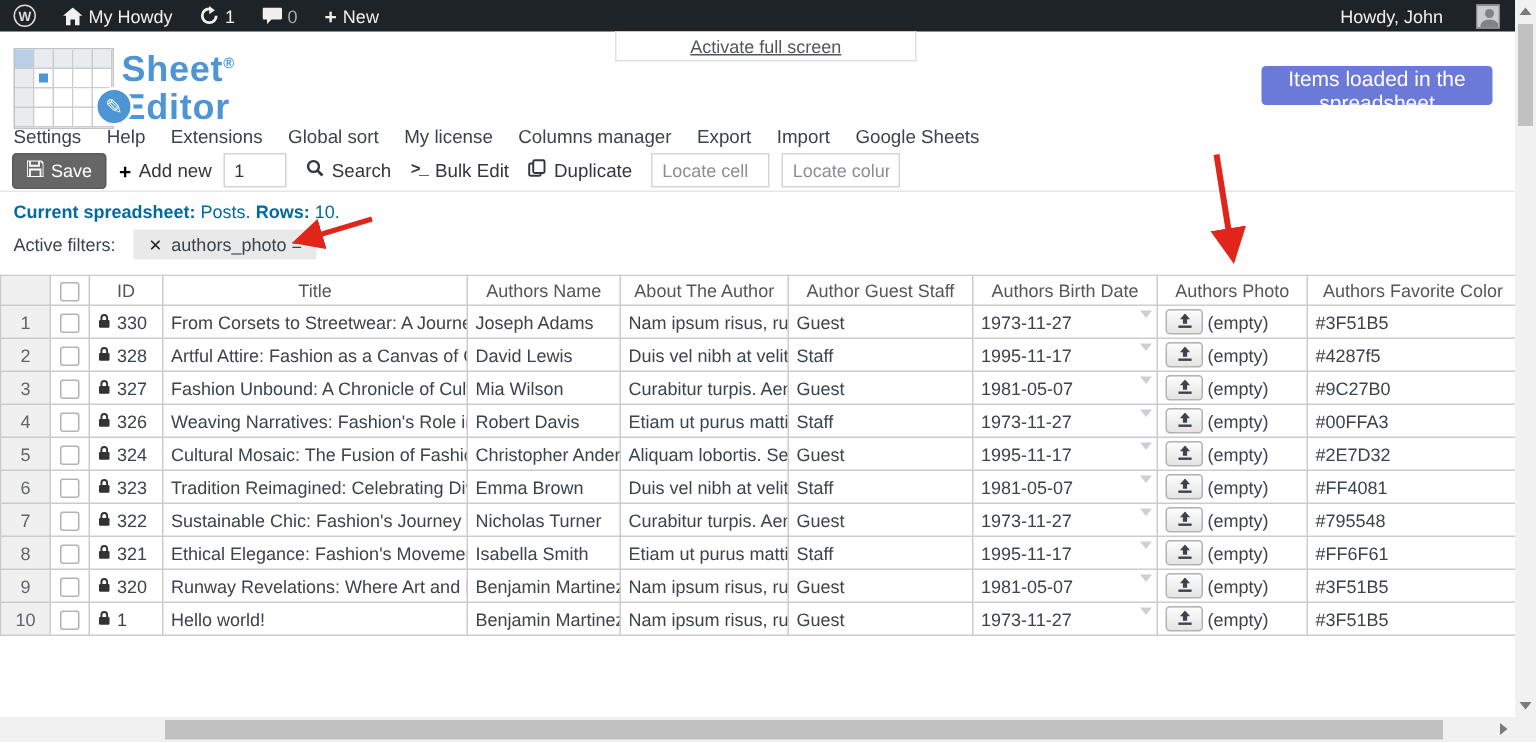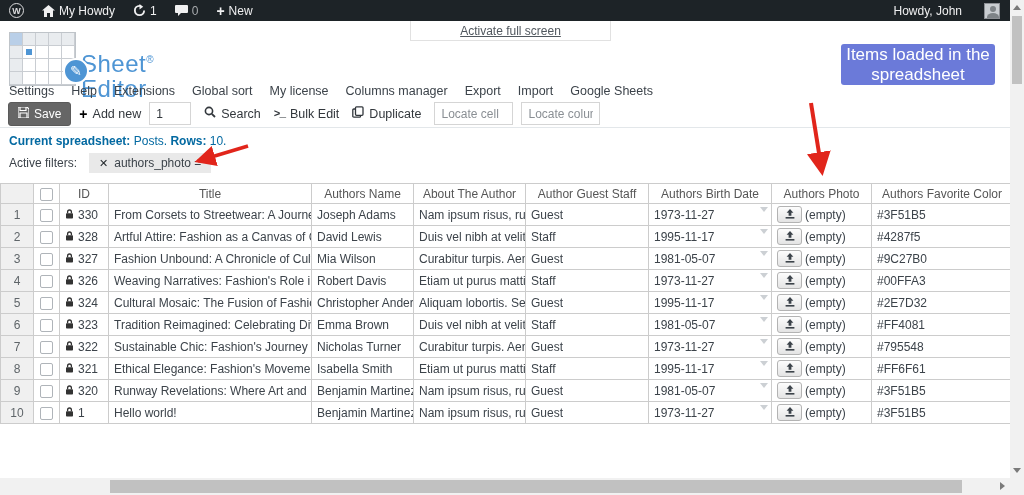--- a/index.html
+++ b/index.html
@@ -30,30 +30,30 @@
   
   .logo { position:absolute; left:9px; top:30px; width:190px; height:58px; }
   .logo-grid { position:absolute; left:0; top:2px; display:grid;
     grid-template-columns:repeat(5,13px); grid-template-rows:repeat(4,13px);
     border:1px solid #bfc4c9; background:#fff; }
   .logo-grid span { border-right:1px solid #c9cdd2; border-bottom:1px solid #c9cdd2; background:#fff; }
   .logo-grid span.shade { background:#e9ecef; }
   .logo-grid span.blue { background:#b9cfe8; }
   .logo-grid span.dot { background:#fff; position:relative; }
   .logo-grid span.dot:after { content:""; position:absolute; left:3px; top:3px; width:6px; height:6px; background:#4e95d4; }
-  .logo-text { position:absolute; left:72px; top:0; line-height:25px; font-weight:normal;
-    color:var(--logo-blue,#4e95d4); font-size:24px; letter-spacing:0.5px;margin-top:17px; }
+  .logo-text { position:absolute; left:72px; top:0; line-height:25px; font-weight:bold;
+    color:var(--logo-blue,#4e95d4); font-size:24px; letter-spacing:0.5px; }
   .logo-reg { font-size:10px; vertical-align:super; }
   .logo-pencil { position:absolute; left:54px; top:28px; width:26px; height:26px; border-radius:50%;
     background:var(--logo-blue,#4e95d4); color:#fff; display:flex; align-items:center; justify-content:center;
     font-size:14px; border:2px solid #fff; }
 
   
-  .loaded-btn { position:absolute; left:841px; top:44px; width:154px; height:41px;
-    background:var(--accent,#6b7ad9); color:#fff; font-size:17px; border:none; border-radius:3px; cursor:pointer; }
+  .loaded-btn { position:absolute; left:841px; top:44px; width:154px; height:26px;
+    background:var(--accent,#6b7ad9); color:#fff; font-size:14px; border:none; border-radius:3px; cursor:pointer; }
 
   
   .menu { position:absolute; left:9px; top:84px; display:flex; gap:17px; font-size:12.5px; color:#3c434a;justify-content:space-between; }
   .menu span { cursor:pointer; white-space:nowrap; }
 
   
   .toolbar { position:absolute; left:8px; top:101px; height:25px; display:flex; align-items:center; font-size:12.5px; color:#32373c; }
   .save-btn { height:24px; padding:0 9px; background:var(--save-gray,#666); color:#fff; border:1px solid #5a5a5a;
     border-radius:3px; font-size:12px; display:flex; align-items:center; gap:5px; cursor:pointer; }
   .tb-link { display:flex; align-items:center; gap:5px; cursor:pointer; white-space:nowrap; }

